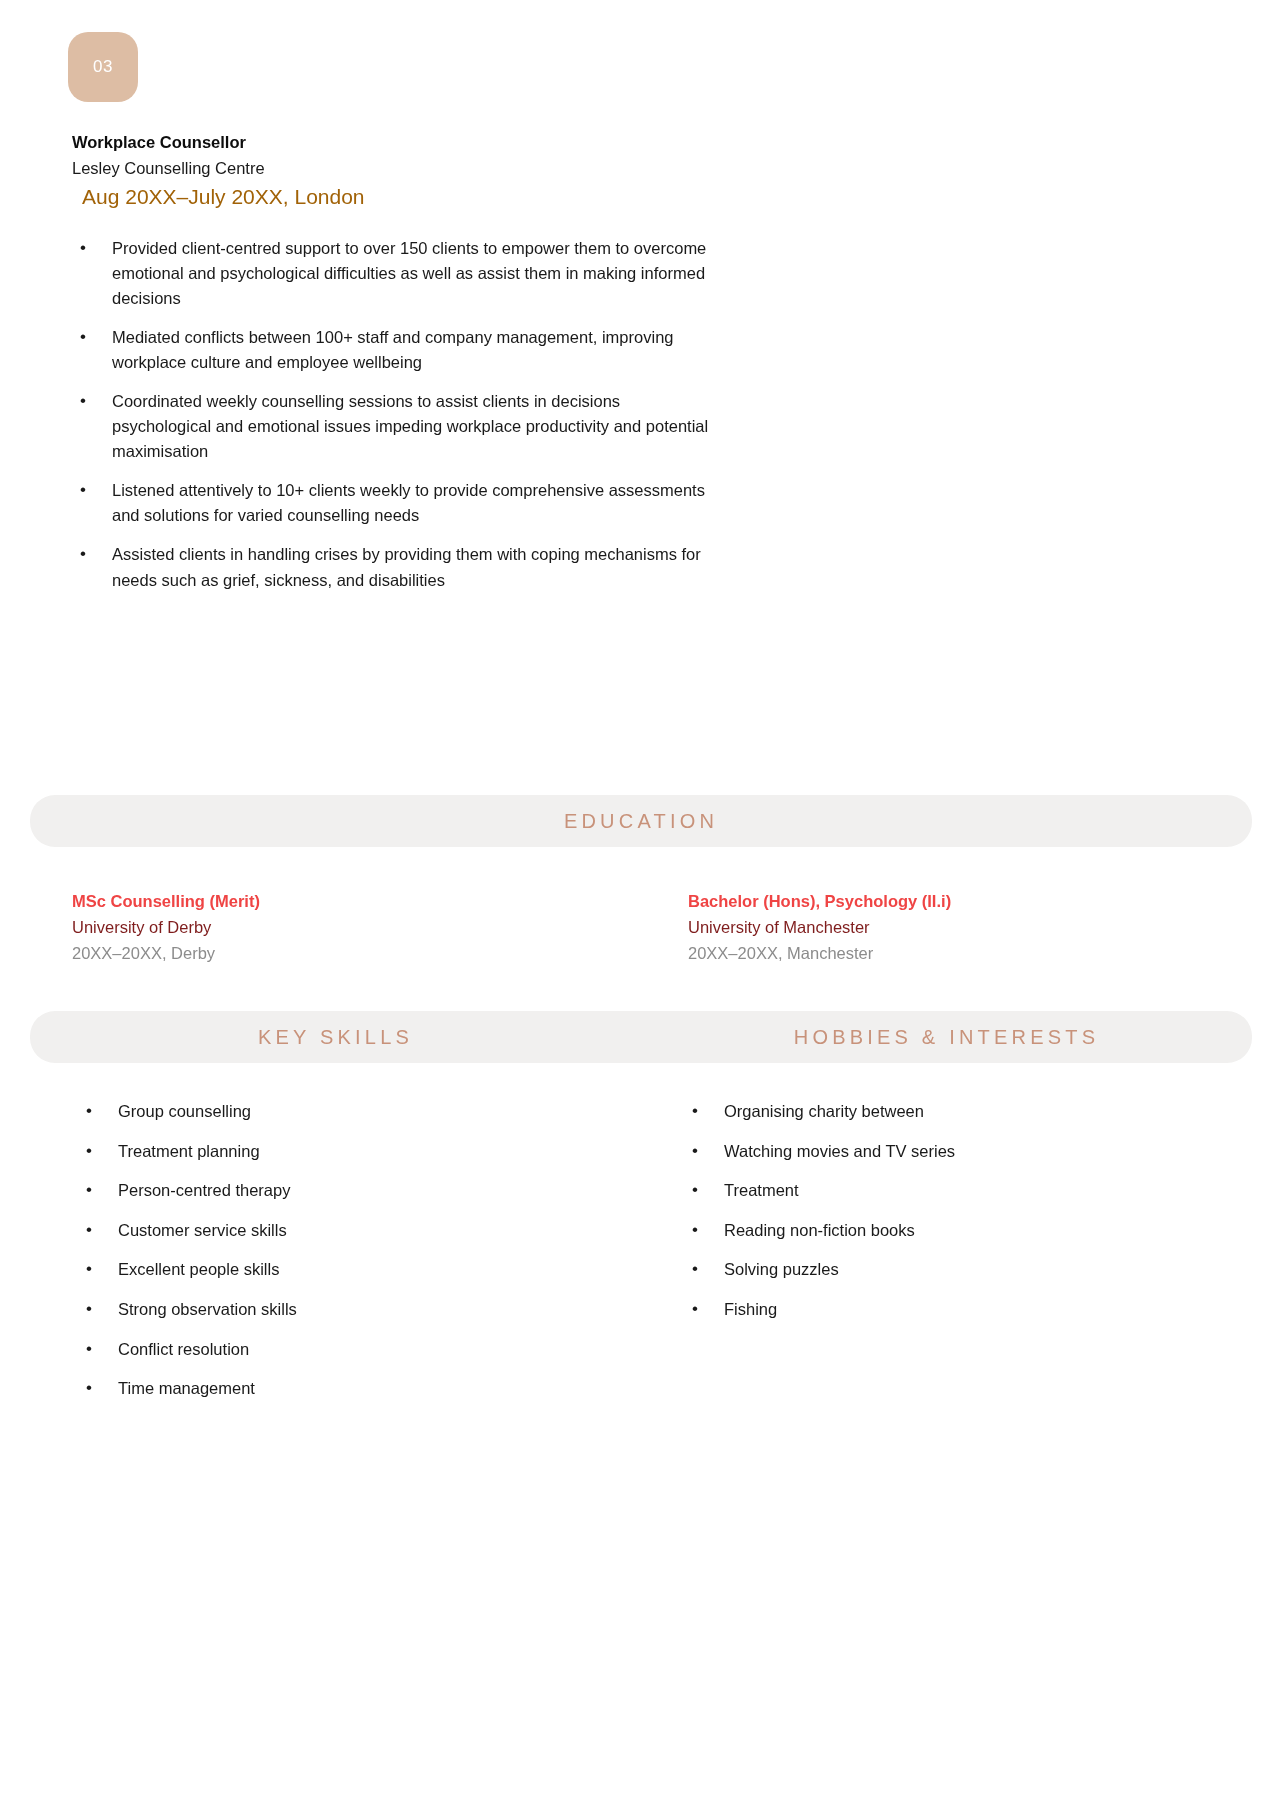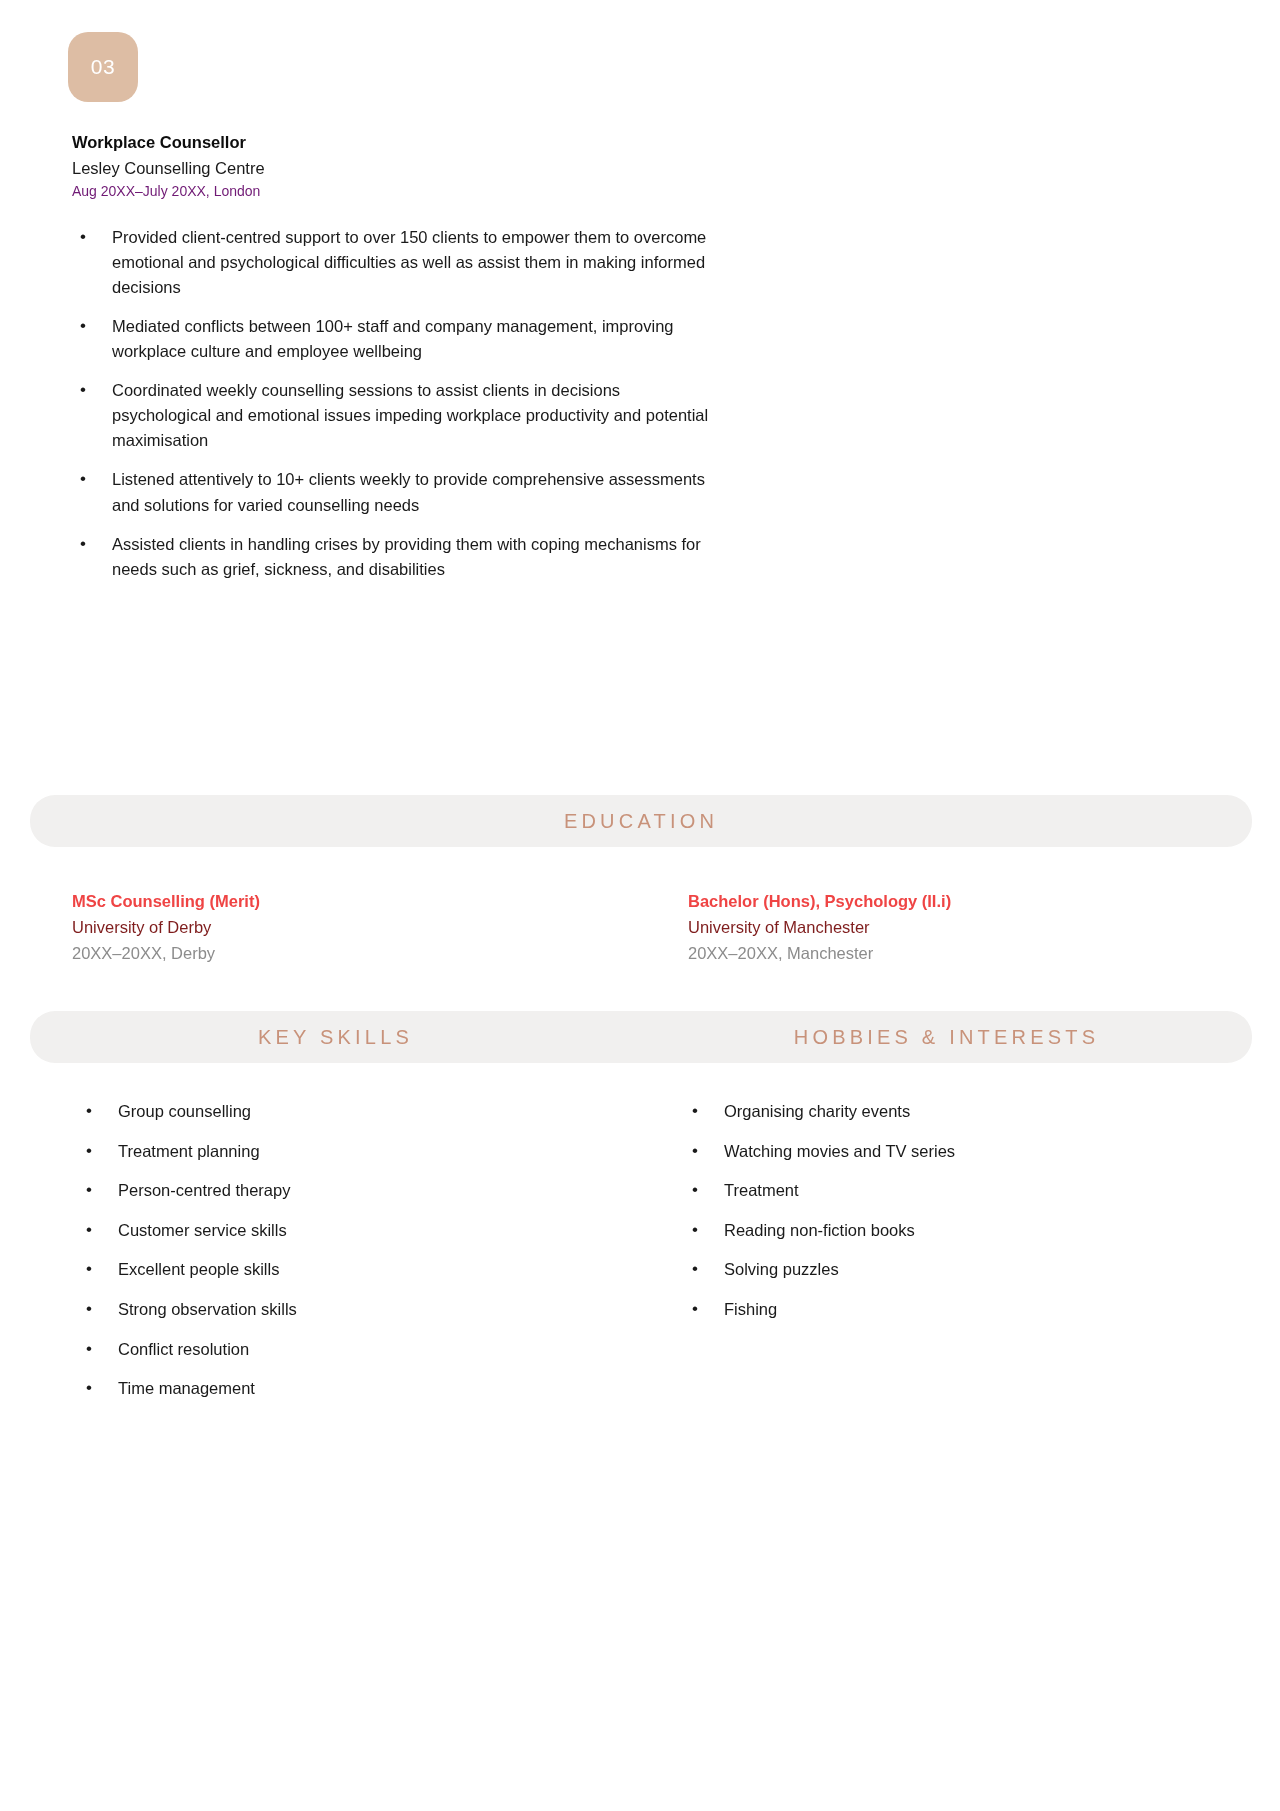--- a/index.html
+++ b/index.html
@@ -31,21 +31,21 @@
     width: 70px;
     height: 70px;
     border-radius: 20px;
     background: #ddbda4;
     display: flex;
     align-items: center;
     justify-content: center;
   }
   .badge-num {
     color: #ffffff;
-    font-size: 21px;
+    font-size: 17px;
     font-family: "Liberation Sans", sans-serif;
     letter-spacing: 0.5px;
   }
 
   
   .exp-block {
     position: absolute;
     left: 72px;
     top: 130px;
     width: 640px;
@@ -56,23 +56,24 @@
     color: #0d0d0d;
     line-height: 1.55;
   }
   .exp-org {
     font-size: 16.5px;
     font-weight: normal;
     color: #1a1a1a;
     line-height: 1.55;
   }
   .exp-meta {
-    font-size: 14px;
-    color: #701a75;
+    font-size: 21px;
+    color: #a16207;
     line-height: 1.55;
+    margin-left: 10px;
   }
 
   ul.bullets {
     list-style: none;
     margin: 22px 0 0 0;
     padding: 0;
   }
   ul.bullets > li {
     position: relative;
     padding-left: 40px;
@@ -227,21 +228,21 @@
       <li>Customer service skills</li>
       <li>Excellent people skills</li>
       <li>Strong observation skills</li>
       <li>Conflict resolution</li>
       <li>Time management</li>
     </ul>
   </div>
 
   <div class="list-col" id="hobbies-col">
     <ul class="plainlist">
-      <li>Organising charity events</li>
+      <li>Organising charity between</li>
       <li>Watching movies and TV series</li>
       <li>Treatment</li>
       <li>Reading non-fiction books</li>
       <li>Solving puzzles</li>
       <li>Fishing</li>
     </ul>
   </div>
 
 </div>
 

